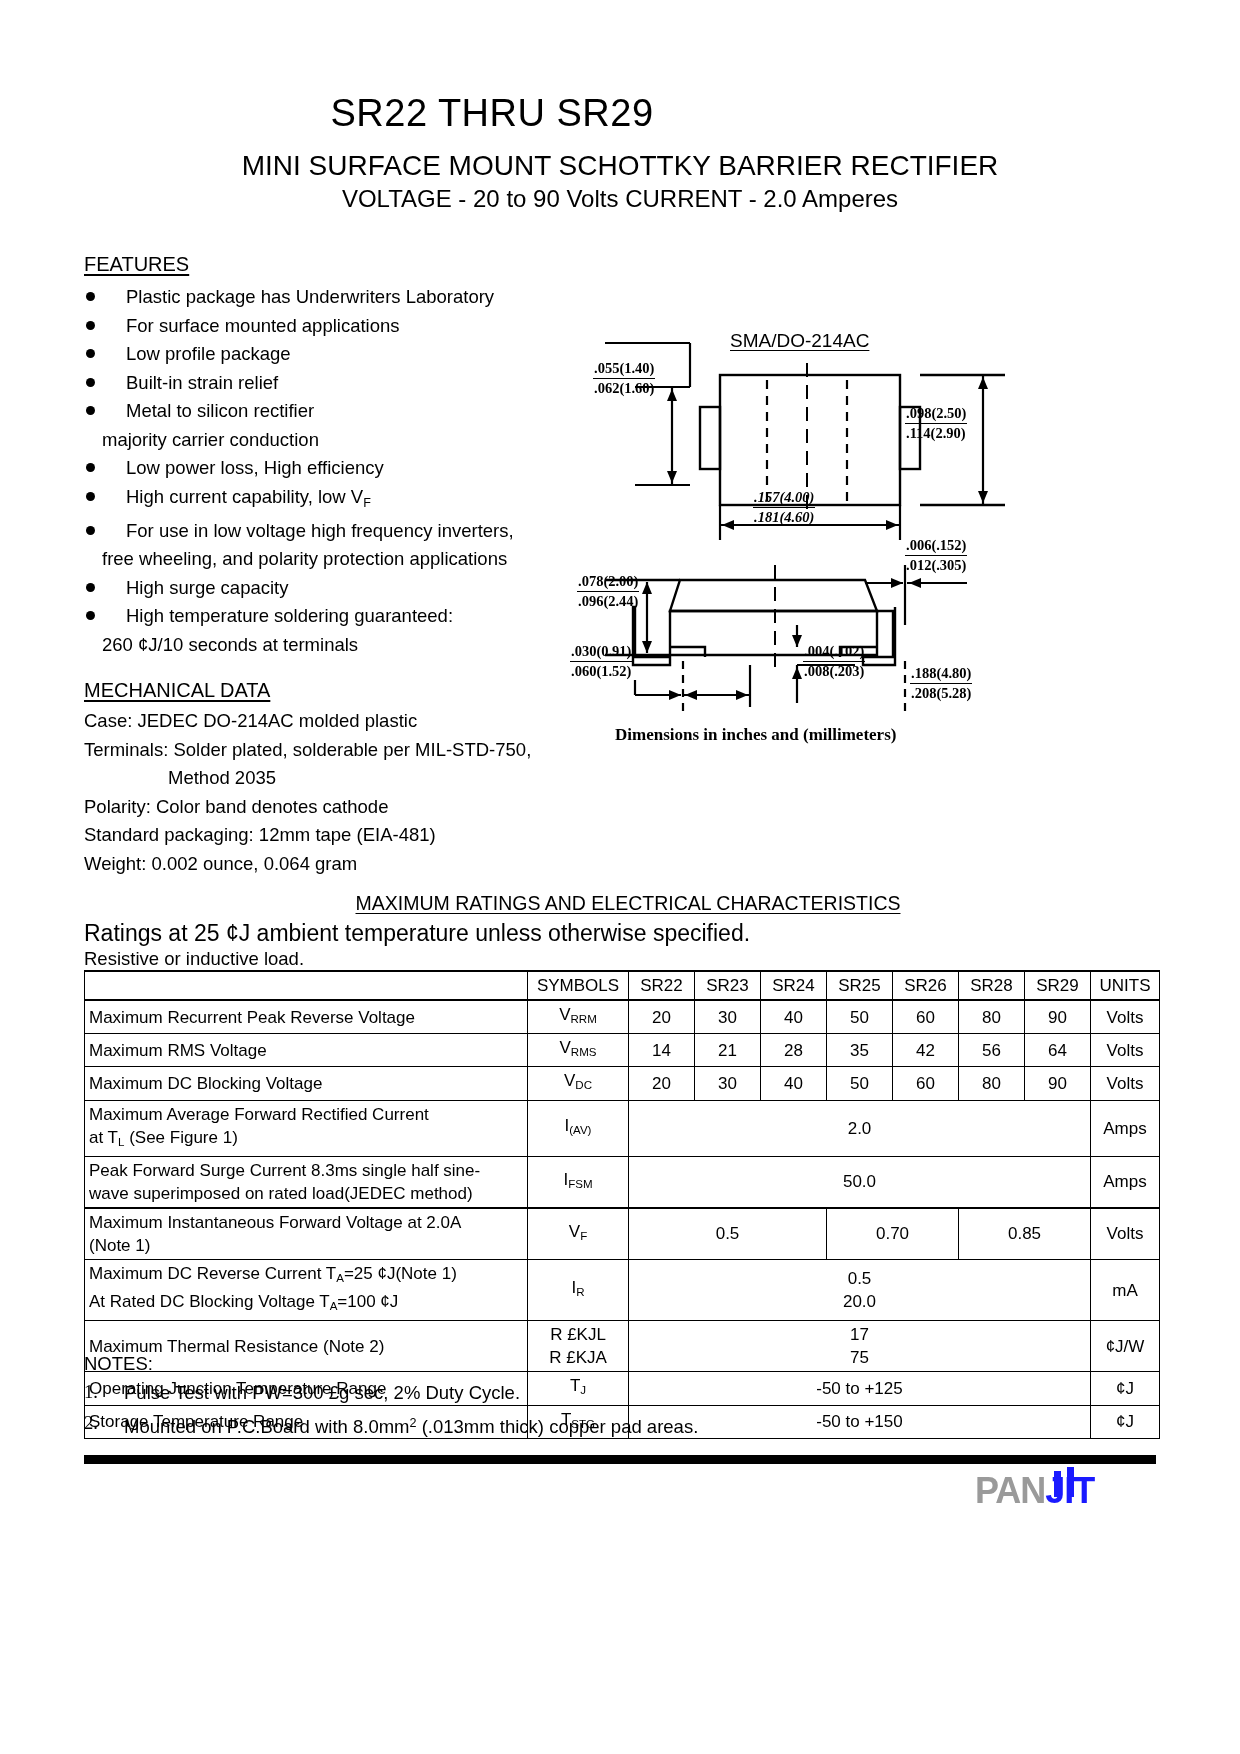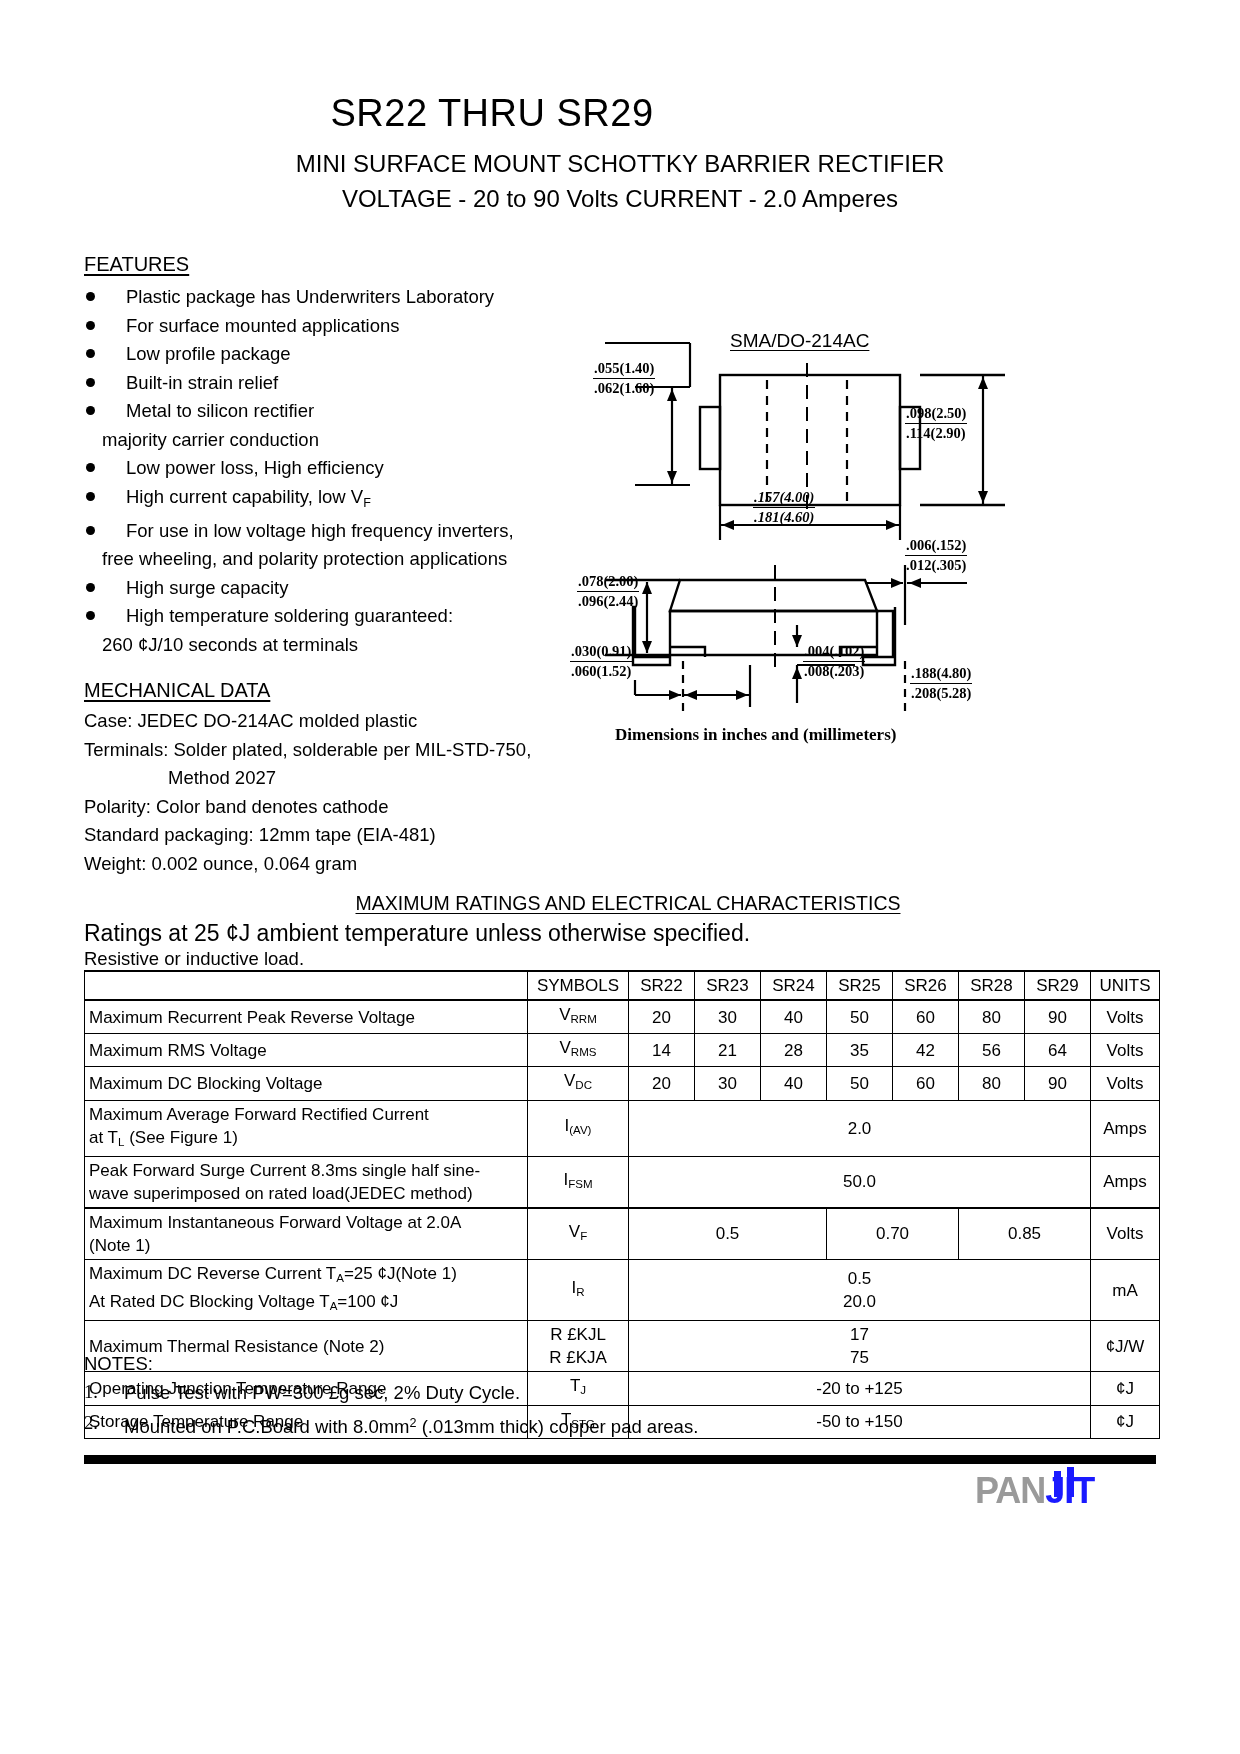--- a/index.html
+++ b/index.html
@@ -13,21 +13,21 @@
   }
   .page { position:absolute; left:0; top:0; width:1240px; height:1754px; }
 
   
   .title {
     position:absolute; left:0; top:92px; width:984px;
     text-align:center; font-size:38px; letter-spacing:0.5px;
   }
   .subtitle1 {
     position:absolute; left:0; top:150px; width:1240px;
-    text-align:center; font-size:24px;
+    text-align:center; font-size:28px;
   }
   .subtitle2 {
     position:absolute; left:0; top:185px; width:1240px;
     text-align:center; font-size:24px;
   }
 
   
   .sec-head {
     font-size:20px; text-decoration:underline; text-underline-offset:3px;
   }
@@ -159,21 +159,21 @@
       <span>High temperature soldering guaranteed:</span>
       <span class="l2">260 ¢J/10 seconds at terminals</span>
     </div>
   </div>
 
   <div class="sec-head" id="mech-head">MECHANICAL DATA</div>
   <div class="mech-list">
     <div class="mech">Case: JEDEC DO-214AC molded plastic</div>
     <div class="mech">Terminals: Solder plated, solderable per MIL-STD-750,</div>
     <div class="mech">
-        <span class="ind">Method 2027</span>
+        <span class="ind">Method 2035</span>
       </div>
     <div class="mech">Polarity: Color band denotes cathode</div>
     <div class="mech">Standard packaging: 12mm tape (EIA-481)</div>
     <div class="mech">Weight: 0.002 ounce, 0.064 gram</div>
   </div>
 
   <div class="pkg">
     <div class="pkg-title">SMA/DO-214AC</div>
 
     <svg width="620" height="400" viewBox="0 0 620 400" style="position:absolute;left:0;top:0;">
@@ -441,21 +441,21 @@
       <td class="val" colspan="7">
         <div>17</div>
         <div>75</div>
       </td>
       <td class="unit">¢J/W</td>
     </tr>
 
     <tr>
       <td class="desc">Operating Junction Temperature Range</td>
       <td class="sym"><span>T</span><sub>J</sub></td>
-      <td class="val" colspan="7">-20 to +125</td>
+      <td class="val" colspan="7">-50 to +125</td>
       <td class="unit">¢J</td>
     </tr>
 
     <tr>
       <td class="desc">Storage Temperature Range</td>
       <td class="sym"><span>T</span><sub>STG</sub></td>
       <td class="val" colspan="7">-50 to +150</td>
       <td class="unit">¢J</td>
     </tr>
   </tbody>

